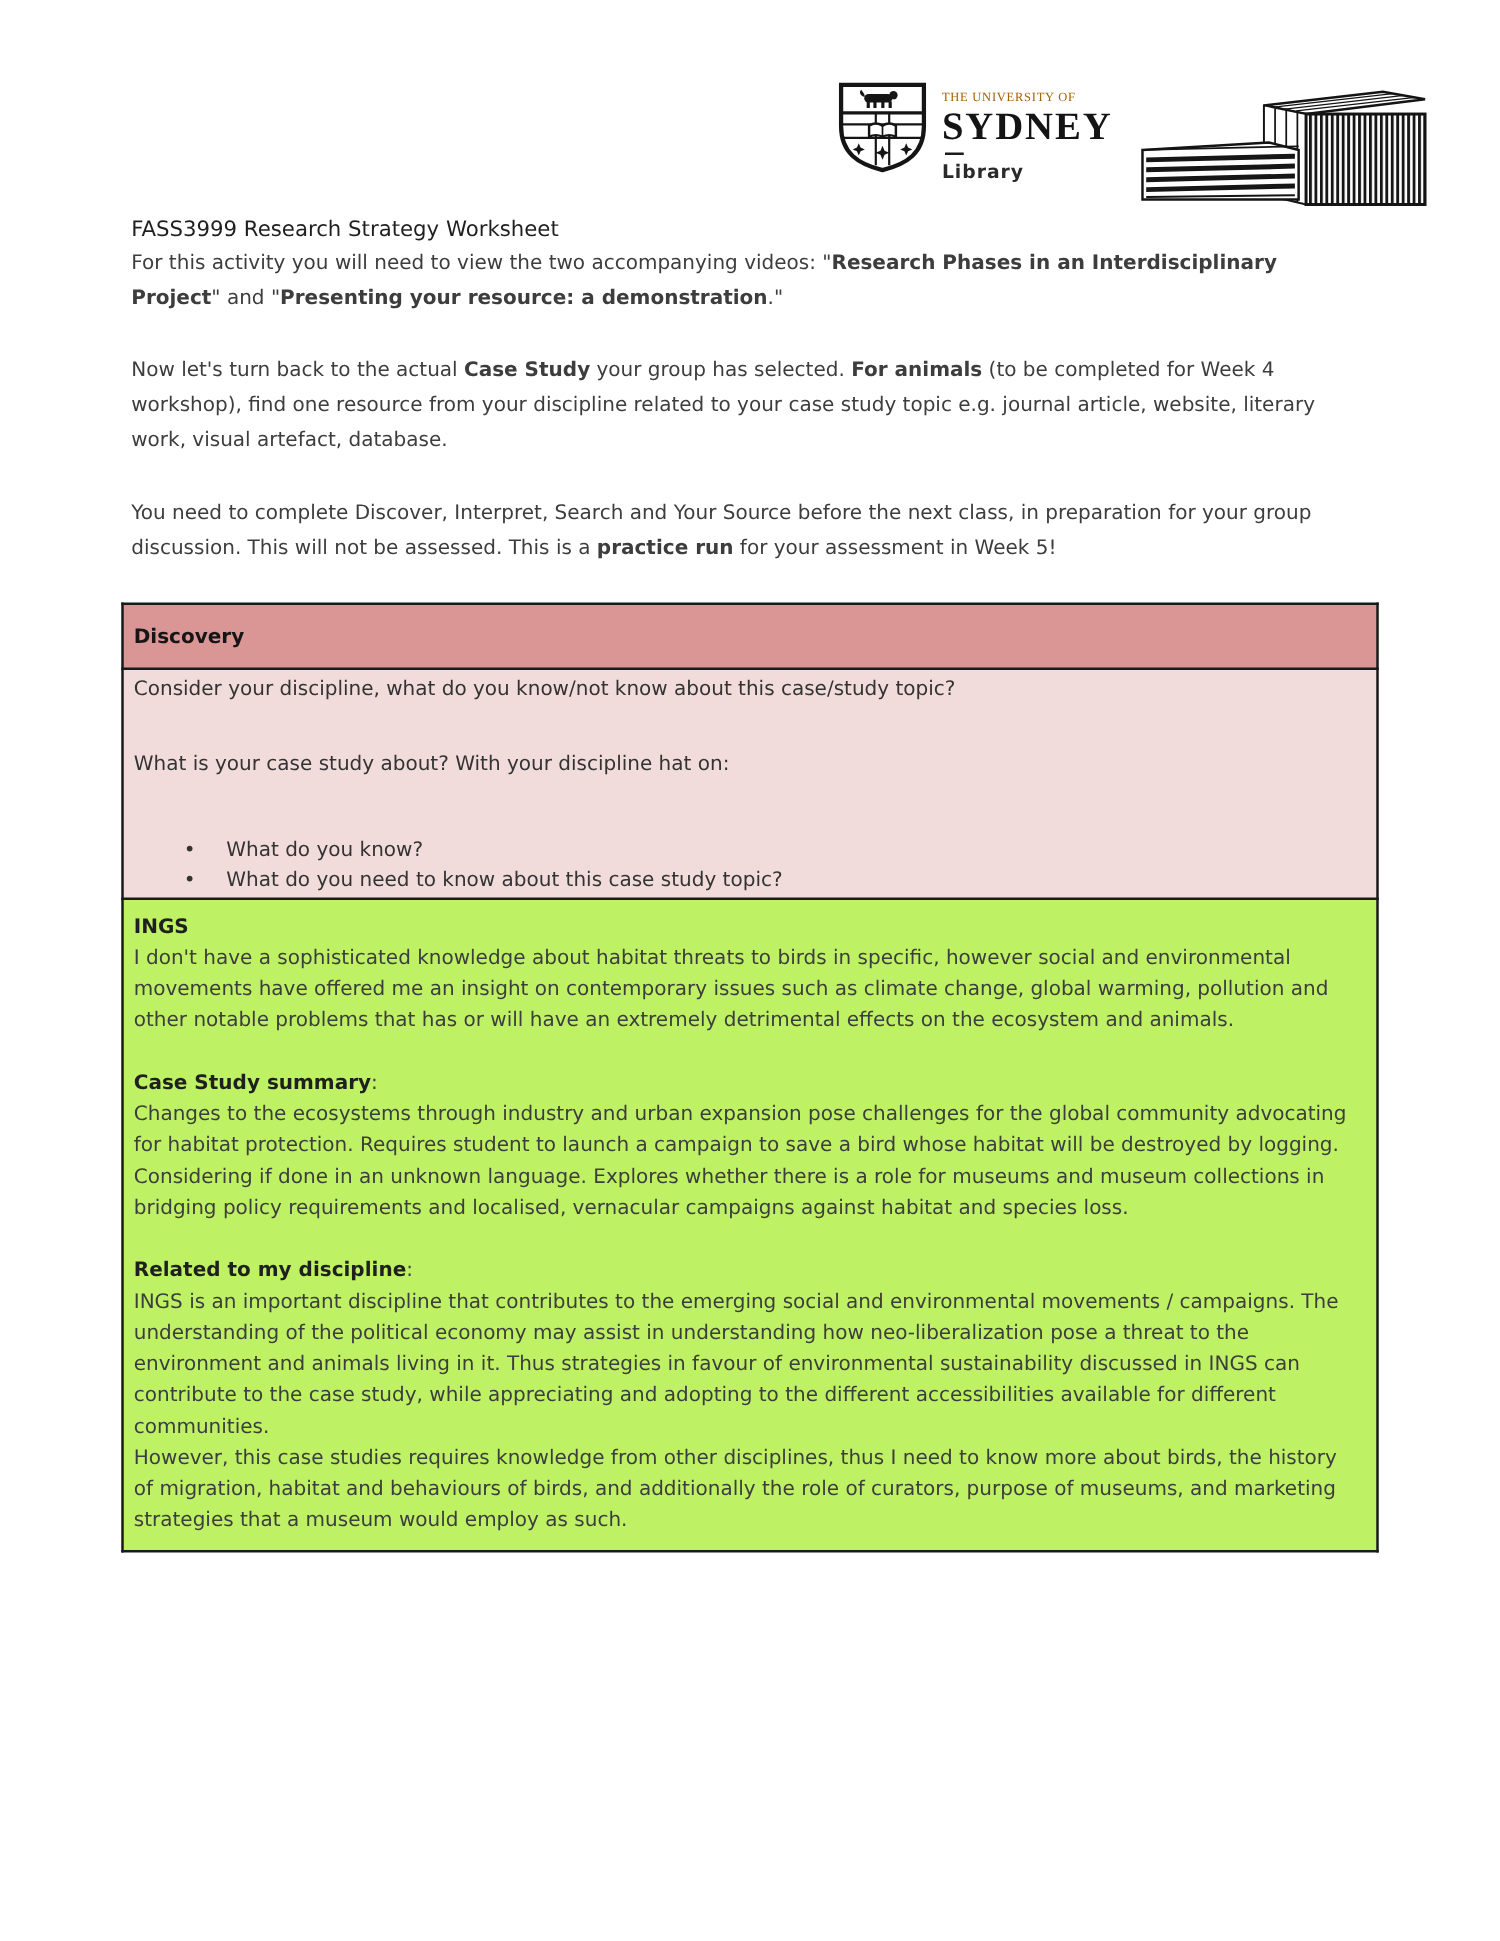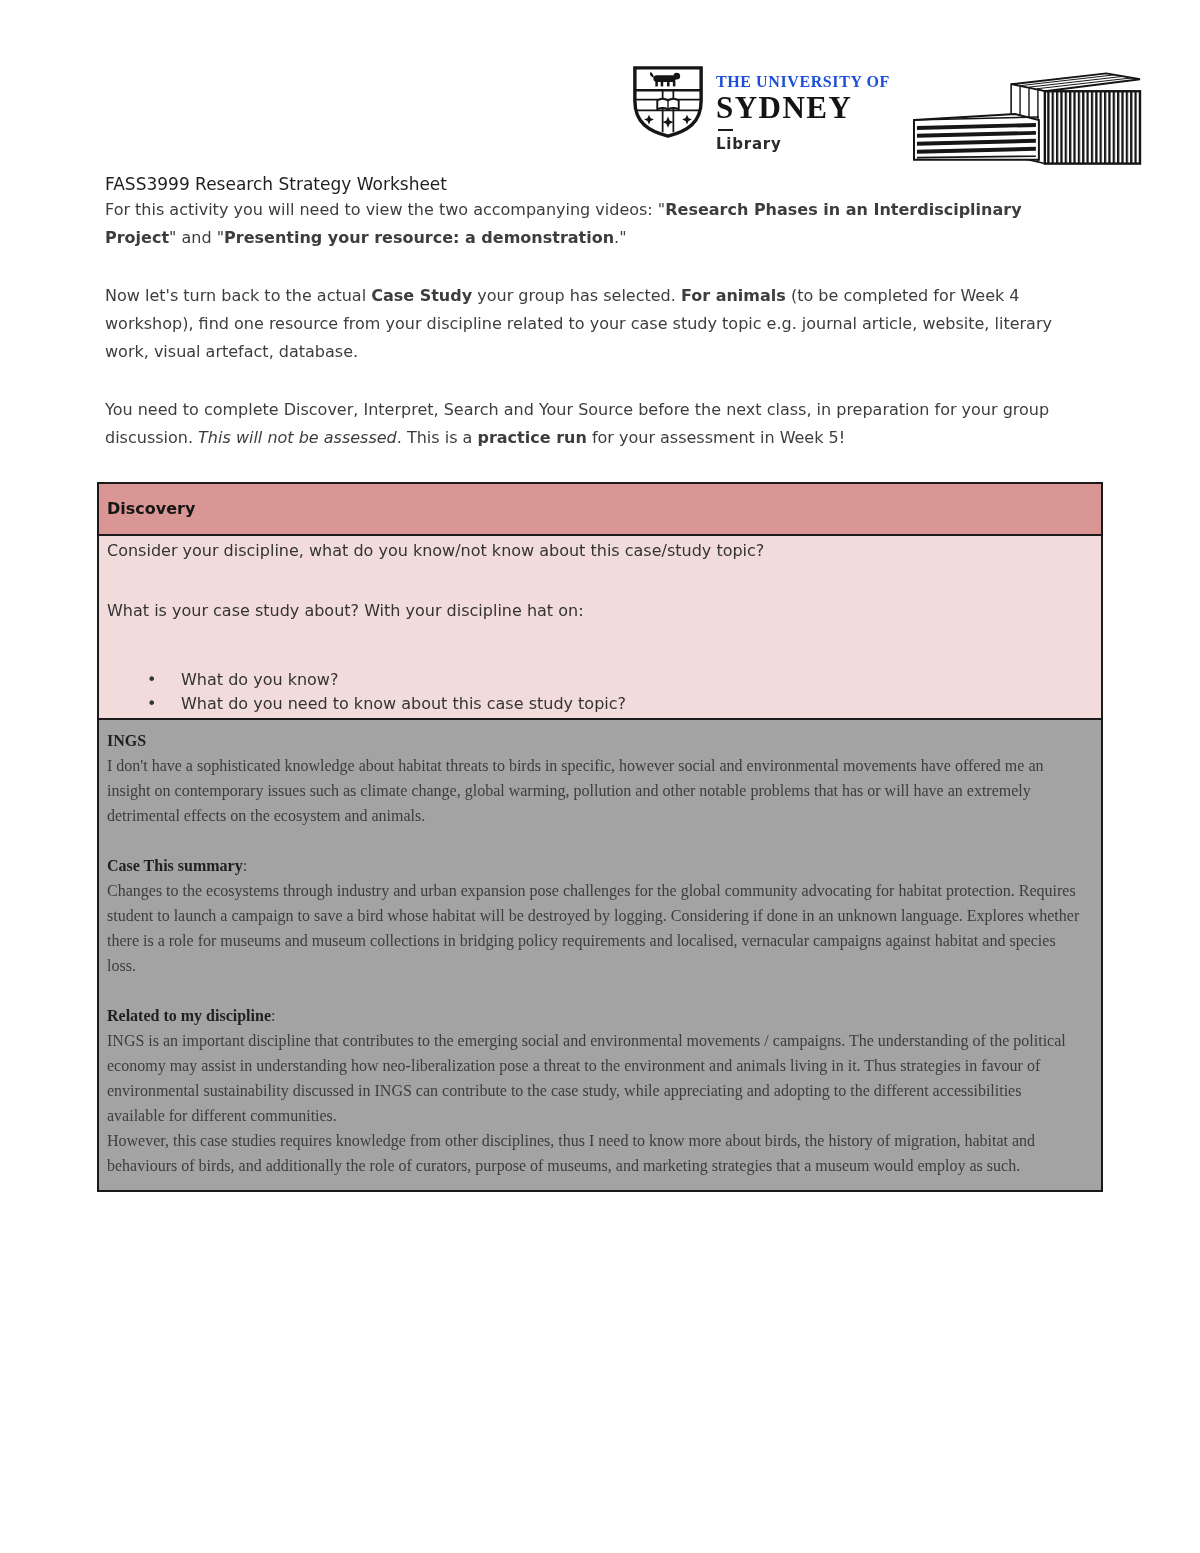--- a/index.html
+++ b/index.html
@@ -30,21 +30,21 @@
     justify-content:flex-end;
     align-items:flex-start;
     padding:64px 58px 0 0;
     gap:22px;
   }
   .logo-block{display:flex;gap:10px;}
   .crest{width:76px;height:76px;flex:0 0 auto;}
   .logo-text{padding-top:9px;}
   .uni-line1{
     font-family:"Liberation Serif","DejaVu Serif",serif;
-    font-size:16px;font-weight:bold;letter-spacing:0.6px;color:#1d4ed8;
+    font-size:10px;font-weight:normal;letter-spacing:0.6px;color:#a16207;
     white-space:nowrap;
   }
   .uni-line2{
     font-family:"Liberation Serif","DejaVu Serif",serif;
     font-size:31px;font-weight:bold;letter-spacing:1.5px;color:#141414;
     line-height:1.08;white-space:nowrap;
   }
   .logo-dash{width:15px;border-top:2.5px solid #1c1c1c;margin:5px 0 4px 2px;}
   .library-label{font-size:15px;font-weight:600;letter-spacing:0.8px;color:#2a2a2a;}
   .building{width:230px;height:96px;margin-top:6px;flex:0 0 auto;}
@@ -52,21 +52,21 @@
   
   main{padding:6px 105px 0 105px;}
   h1.doc-title{
     font-size:17px;font-weight:normal;color:var(--heading-text);
     line-height:24px;
   }
   p.body-par{
     font-size:16px;line-height:28px;margin-bottom:30px;
   }
   .b{font-weight:bold;}
-  .i{font-style:italic;}
+  .i{}
 
   
   table.discovery-table{
     border-collapse:collapse;
     width:calc(100% + 16px);
     margin-left:-8px;
     margin-top:2px;
     table-layout:fixed;
   }
   table.discovery-table td{
@@ -89,25 +89,24 @@
     padding:3px 8px 2px 8px;
     color:#333;
   }
   td.prompt-cell p.gap-after{margin-bottom:36px;}
   ul.prompt-bullets{list-style:none;padding-left:40px;margin-top:45px;}
   ul.prompt-bullets li::before{
     content:"\2022";
     display:inline-block;width:34px;
   }
   td.response-cell{
-    background:#a3a3a3;
+    background:#bef264;
     font-size:16px;
     line-height:25px;
     padding:8px 18px 12px 8px;
-    font-family:Liberation Serif, serif;
   }
   td.response-cell p.section-head{font-weight:bold;color:var(--heading-text);}
   td.response-cell p.section-head .colon{font-weight:normal;color:var(--body-text);}
   td.response-cell p.gap-before{margin-top:25px;}
 </style>
 </head>
 <body>
 
 <div class="page">
 
@@ -199,21 +198,21 @@
               <li>What do you know?</li>
               <li>What do you need to know about this case study topic?</li>
             </ul>
           </td>
         </tr>
         <tr>
           <td class="response-cell">
             <p class="section-head">INGS</p>
             <p>I don't have a sophisticated knowledge about habitat threats to birds in specific, however social and environmental movements have offered me an insight on contemporary issues such as climate change, global warming, pollution and other notable problems that has or will have an extremely detrimental effects on the ecosystem and animals.</p>
 
-            <p class="section-head gap-before"><span>Case This summary</span><span class="colon">:</span></p>
+            <p class="section-head gap-before"><span>Case Study summary</span><span class="colon">:</span></p>
             <p>Changes to the ecosystems through industry and urban expansion pose challenges for the global community advocating for habitat protection. Requires student to launch a campaign to save a bird whose habitat will be destroyed by logging. Considering if done in an unknown language. Explores whether there is a role for museums and museum collections in bridging policy requirements and localised, vernacular campaigns against habitat and species loss.</p>
 
             <p class="section-head gap-before"><span>Related to my discipline</span><span class="colon">:</span></p>
             <p>INGS is an important discipline that contributes to the emerging social and environmental movements / campaigns. The understanding of the political economy may assist in understanding how neo-liberalization pose a threat to the environment and animals living in it. Thus strategies in favour of environmental sustainability discussed in INGS can contribute to the case study, while appreciating and adopting to the different accessibilities available for different communities.</p>
             <p>However, this case studies requires knowledge from other disciplines, thus I need to know more about birds, the history of migration, habitat and behaviours of birds, and additionally the role of curators, purpose of museums, and marketing strategies that a museum would employ as such.</p>
           </td>
         </tr>
       </tbody>
     </table>
   </main>

